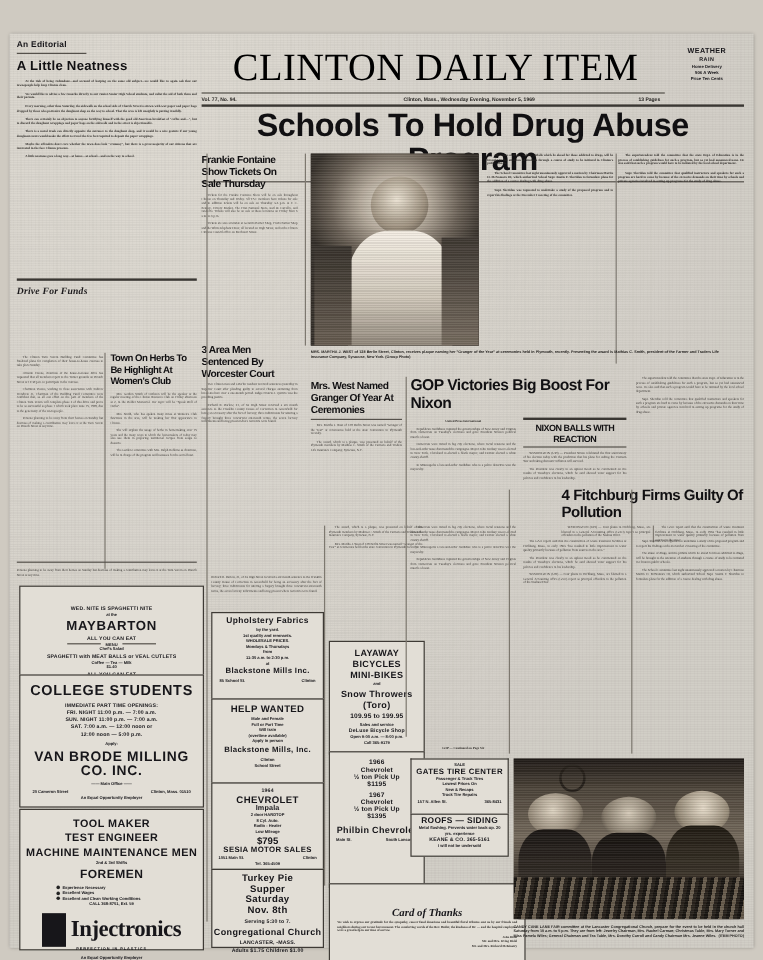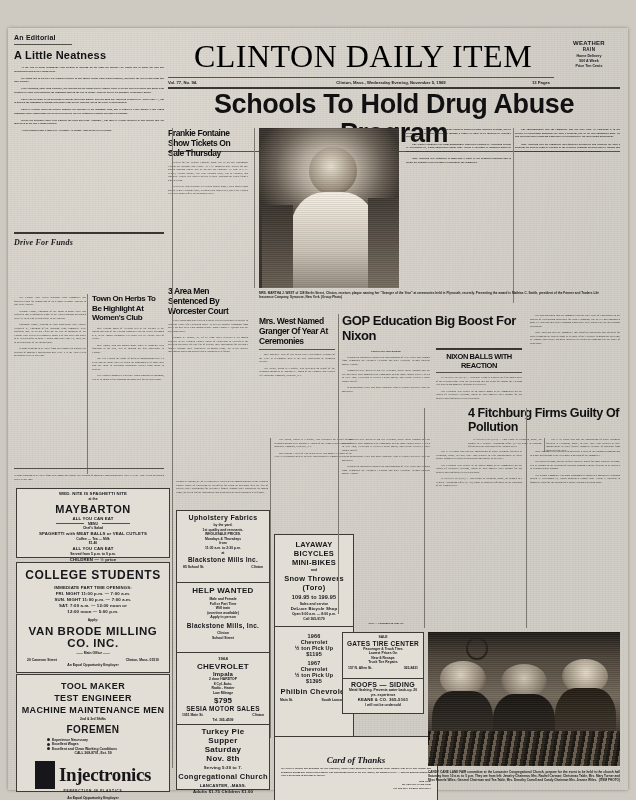--- a/index.html
+++ b/index.html
@@ -185,21 +185,21 @@
     </div>
 
     <div style="position:absolute;left:251px;top:288px;width:76px;">
       <div class="hl hl-sm txt">Mrs. West Named Granger Of Year At Ceremonies</div>
       <div class="rule-thin" style="margin:3px 0;"></div>
       <p class="micro" style="margin:0 0 3px 0;text-indent:5px;">Mrs. Martha J. West of 128 Berlin Street was named "Granger of the Year" at ceremonies held at the state convention in Plymouth recently.</p>
       <p class="micro" style="margin:0;text-indent:5px;">The award, which is a plaque, was presented on behalf of the Plymouth members by Mathias C. Smith of the Farmers and Traders Life Insurance Company, Syracuse, N.Y.</p>
     </div>
 
     <div style="position:absolute;left:334px;top:286px;width:182px;">
-      <div class="hl hl-lg txt">GOP Education Big Boost For Nixon</div>
+      <div class="hl hl-lg txt">GOP Victories Big Boost For Nixon</div>
     </div>
     <div style="position:absolute;left:334px;top:322px;width:88px;">
       <div class="micro b center" style="margin-bottom:2px;">United Press International</div>
       <p class="micro" style="margin:0 0 3px 0;text-indent:5px;">Republican candidates captured the governorships of New Jersey and Virginia from Democrats on Tuesday's elections and gave President Nixon's political muscle a boost.</p>
       <p class="micro" style="margin:0 0 3px 0;text-indent:5px;">Democrats were mixed in big city elections, where racial tensions and the law-and-order issue dominated the campaigns. Mayor John Lindsay was re-elected in New York, Cleveland re-elected a black mayor, and Detroit elected a white county sheriff.</p>
       <p class="micro" style="margin:0 0 3px 0;text-indent:5px;">In Minneapolis a law-and-order candidate who is a police detective won the mayoralty.</p>
     </div>
 
     <div style="position:absolute;left:428px;top:320px;width:86px;">
       <div class="rule-med" style="margin-bottom:2px;"></div>
@@ -239,21 +239,21 @@
       <div class="hl hl-sm txt" style="font-size:8px;line-height:9.5px;">Town On Herbs To Be Highlight At Women's Club</div>
       <div style="margin-top:4px;">
         <p class="micro" style="margin:0 0 3px 0;text-indent:5px;">Mrs. Gordon Smith of Littleton will be the speaker at the regular meeting of the Clinton Women's Club on Friday afternoon at 2, in the Bolder Memorial. Her topic will be "Speak Well of Herbs".</p>
         <p class="micro" style="margin:0 0 3px 0;text-indent:5px;">Mrs. Smith, who has spoken many times at Women's Club functions in the area, will be making her first appearance in Clinton.</p>
         <p class="micro" style="margin:0 0 3px 0;text-indent:5px;">She will explain the usage of herbs in homemaking over 15 years and the many ways in which the homemakers of today may also use them in preparing nutritional recipes from soups to desserts.</p>
         <p class="micro" style="margin:0;text-indent:5px;">The Garden Committee with Mrs. Ralph Robbins as chairman, will be in charge of the program and hostesses for the social hour.</p>
       </div>
     </div>
     <div style="position:absolute;left:79px;top:266px;width:0;height:180px;border-left:1px solid #7d786f;"></div>
 
-    <div class="ad txt" style="left:8px;top:460px;width:152px;height:66px;position:absolute;padding-top:2px;">
+    <div class="ad txt" style="left:8px;top:460px;width:152px;height:66px;position:absolute;padding-top:15px;">
       <div class="ad-t">WED. NITE IS SPAGHETTI NITE</div>
       <div class="ad-xs">at the</div>
       <div class="ad-h1" style="margin:1px 0;">MAYBARTON</div>
       <div class="ad-t">ALL YOU CAN EAT</div>
       <div style="display:flex;align-items:center;justify-content:center;gap:4px;">
         <span style="display:block;width:28px;border-top:1px solid #55514b;"></span>
         <span class="ad-xs">MENU</span>
         <span style="display:block;width:28px;border-top:1px solid #55514b;"></span>
       </div>
       <div class="ad-xs">Chef's Salad</div>

